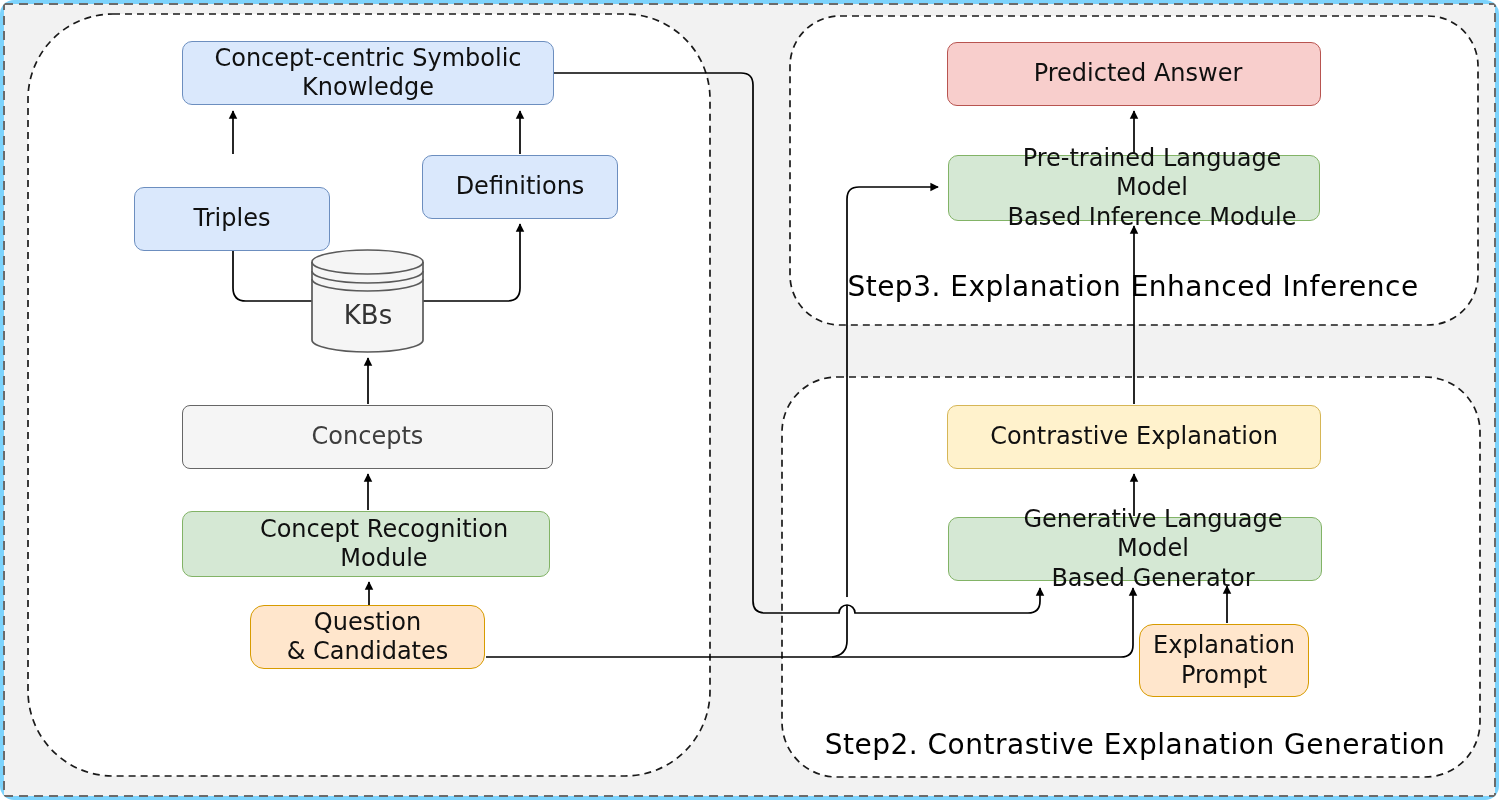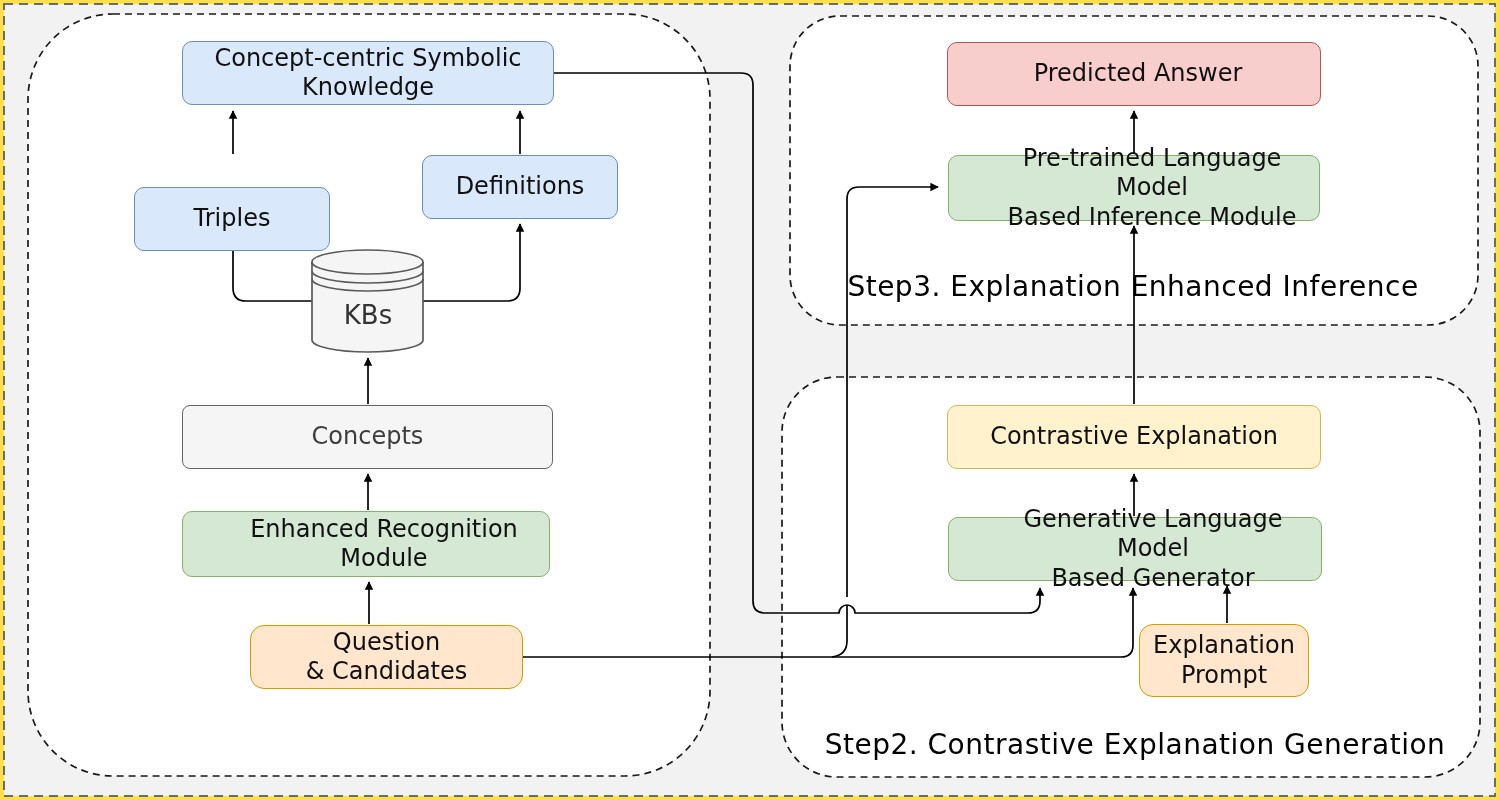--- a/index.html
+++ b/index.html
@@ -1,18 +1,18 @@
 <!DOCTYPE html>
 <html><head>
 <meta charset="utf-8">
 <style>
   html,body{margin:0;padding:0;background:#ffffff;}
   #canvas{
     position:relative;width:1499px;height:800px;overflow:hidden;
-    font-family:"DejaVu Sans","Liberation Sans",sans-serif;background:#fde047;
+    font-family:"DejaVu Sans","Liberation Sans",sans-serif;background:#7dd3fc;border-radius:14px;
   }
   svg{position:absolute;left:0;top:0;}
   .node{
     position:absolute;display:flex;align-items:center;justify-content:center;
     text-align:center;white-space:pre-line;border:1.7px solid #000;border-radius:10px;
     font-size:24px;line-height:1.22;color:#101010;box-sizing:border-box;
   }
   .blue  {background:#dae8fc;border-color:#6c8ebf;}
   .green {background:#d5e8d4;border-color:#82b366;padding-left:36px;}
   .orange{background:#ffe6cc;border-color:#d79b00;}
@@ -74,22 +74,22 @@
       <path d="M 312 279 A 55.5 12 0 0 0 423 279" fill="none" stroke="#5a5a5a" stroke-width="1.7"></path>
     </g>
   </svg>
 
   <div class="node blue" style="left:182px;top:41px;width:372px;height:64px;">Concept-centric Symbolic
 Knowledge</div>
   <div class="node blue" style="left:134px;top:155px;width:196px;height:64px;margin-top:32px;">Triples</div>
   <div class="node blue" style="left:422px;top:155px;width:196px;height:64px;">Definitions</div>
   <div class="kbs-label">KBs</div>
   <div class="node gray" style="left:182px;top:405px;width:371px;height:64px;border-radius:8px;">Concepts</div>
-  <div class="node green" style="left:182px;top:511px;width:368px;height:66px;">Enhanced Recognition Module</div>
-  <div class="node orange r14" style="left:250px;top:625px;width:273px;height:64px;">Question
+  <div class="node green" style="left:182px;top:511px;width:368px;height:66px;">Concept Recognition Module</div>
+  <div class="node orange r14" style="left:250px;top:605px;width:235px;height:64px;">Question
 &amp; Candidates</div>
 
   <div class="node red" style="left:947px;top:42px;width:374px;height:64px;">Predicted Answer</div>
   <div class="node green" style="left:948px;top:155px;width:372px;height:66px;">Pre-trained Language Model
 Based Inference Module</div>
 
   <div class="node yellow" style="left:947px;top:405px;width:374px;height:64px;">Contrastive Explanation</div>
   <div class="node green" style="left:948px;top:517px;width:374px;height:64px;">Generative Language Model
 Based Generator</div>
   <div class="node orange r14" style="left:1139px;top:624px;width:170px;height:73px;">Explanation

